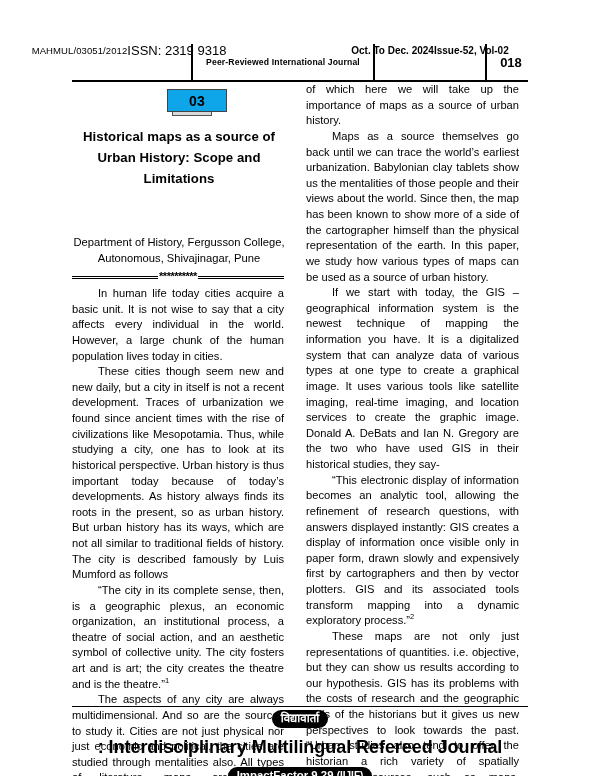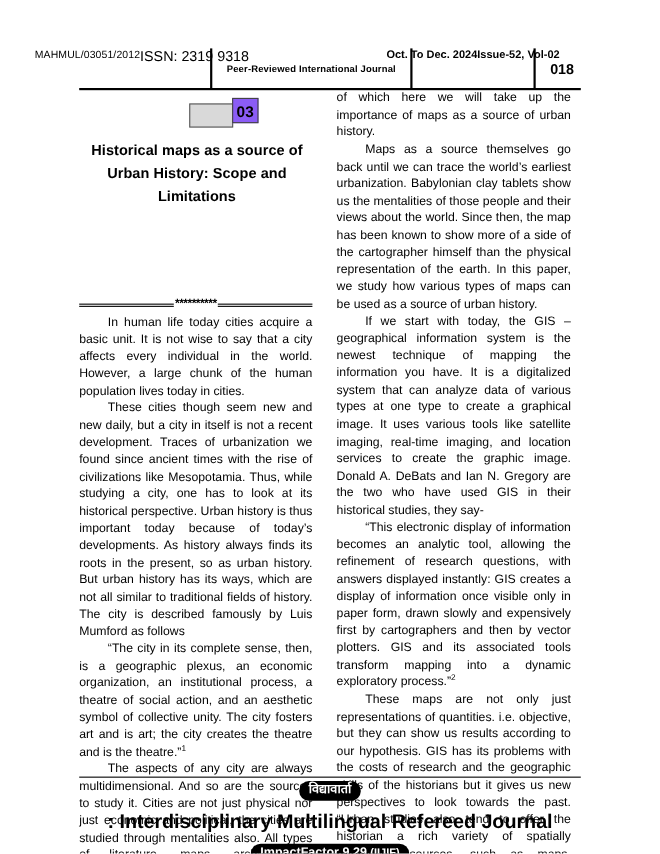--- a/index.html
+++ b/index.html
@@ -128,31 +128,30 @@
     position: absolute;
     left: 5px; top: 5px;
     width: 40px; height: 22px;
     border: 1.4px solid #555;
     background: #d9d9d9;
     box-sizing: border-box;
   }
   .artnum-box {
     position: absolute;
     left: 0; top: 0;
-    width: 24px; height: 23px;
+    width: 60px; height: 23px;
     border: 1.4px solid #444;
-    background: #8b5cf6;
+    background: #0ea5e9;
     box-sizing: border-box;
     display: flex;
     align-items: center;
     justify-content: center;
     font-size: 14px;
     font-weight: bold;
     letter-spacing: 0.3px;
-    margin-left: 44px;
   }
 
   
   .title {
     position: absolute;
     left: 74px;
     top: 126px;
     width: 210px;
     text-align: center;
     font-size: 13.2px;
@@ -323,20 +322,21 @@
     <div class="mh-cell mh-page">018</div>
   </div>
   <div class="masthead-underline"></div>
 
   <div class="artnum-wrap">
     <div class="artnum-shadow"></div>
     <div class="artnum-box">03</div>
   </div>
 
   <div class="title">Historical maps as a source of Urban History: Scope and Limitations</div>
+  <div class="byline-affil">Department of History, Fergusson College, Autonomous, Shivajinagar, Pune</div>
 
   <div class="divider">
     <div class="bar"></div>
     <div class="stars"><span>**********</span></div>
   </div>
 
   <div class="col col-left">
     <p class="ind"><span>In human life today cities acquire a basic unit. It is not wise to say that a city affects every individual in the world. However, a large chunk of the human population lives today in cities.</span></p>
     <p class="ind"><span>These cities though seem new and new daily, but a city in itself is not a recent development. Traces of urbanization we found since ancient times with the rise of civilizations like Mesopotamia. Thus, while studying a city, one has to look at its historical perspective. Urban history is thus important today because of today’s developments. As history always finds its roots in the present, so as urban history. But urban history has its ways, which are not all similar to traditional fields of history. The city is described famously by Luis Mumford as follows</span></p>
     <p class="ind"><span>“The city in its complete sense, then, is a geographic plexus, an economic organization, an institutional process, a theatre of social action, and an aesthetic symbol of collective unity. The city fosters art and is art; the city creates the theatre and is the theatre.”</span><sup>1</sup></p>

